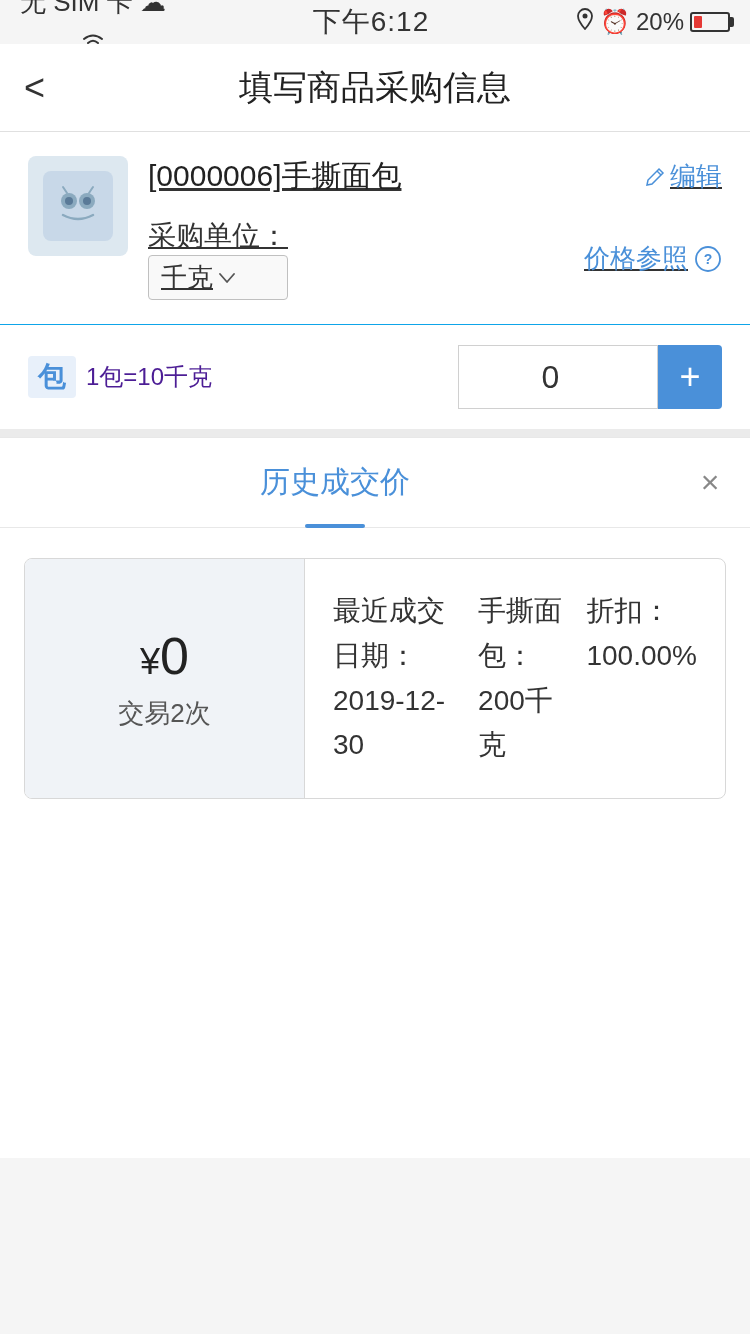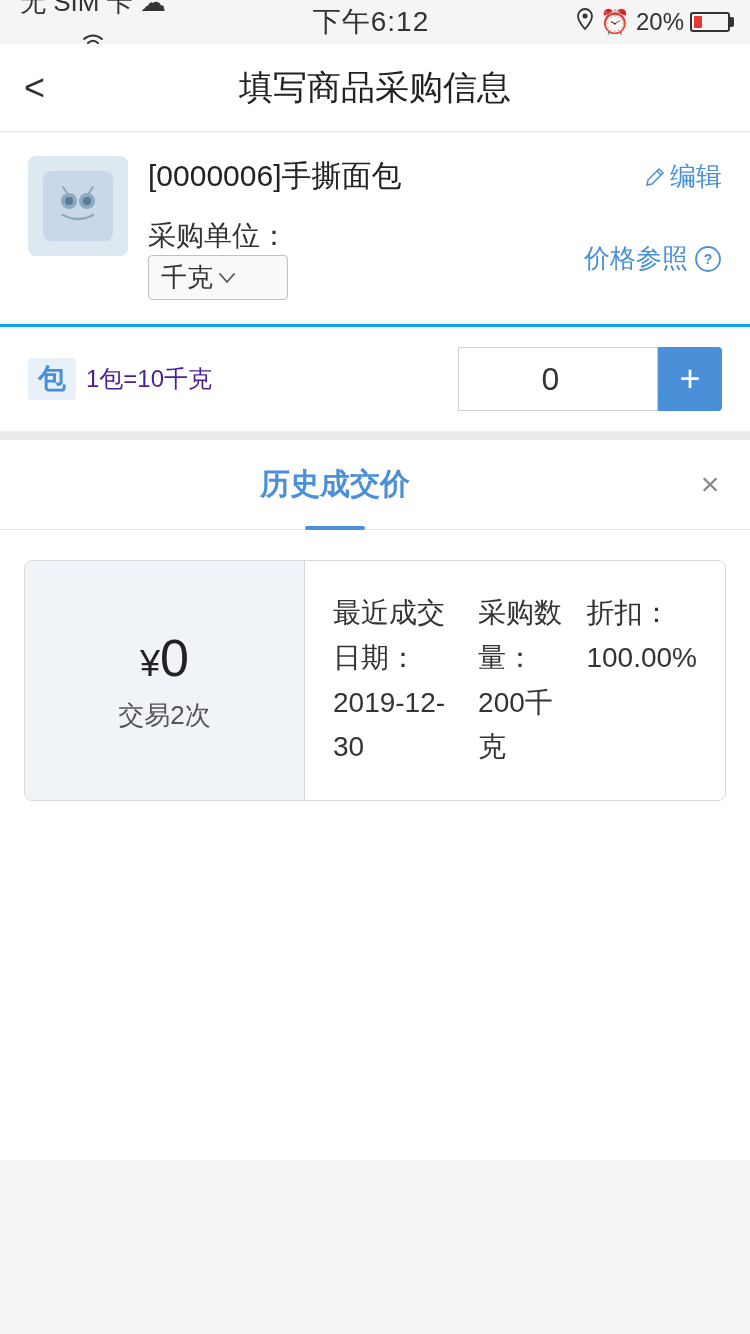--- a/index.html
+++ b/index.html
@@ -95,21 +95,22 @@
       font-size: 34px;
       font-weight: 500;
       color: #222;
     }
 
     
     .product-card {
       background: #fff;
       margin-top: 0;
       padding: 24px 28px;
-      border-bottom: 3px solid #0ea5e9;
+      border-bottom: 1px solid #0ea5e9;
+      text-decoration: underline;
     }
     .product-header {
       display: flex;
       align-items: flex-start;
       gap: 20px;
     }
     .product-thumb {
       width: 100px;
       height: 100px;
       background: #dde8f0;
@@ -242,21 +243,21 @@
       align-items: center;
       justify-content: center;
       height: 90px;
       cursor: pointer;
       font-size: 30px;
       color: #888;
       position: relative;
     }
     .tab-item.active {
       color: #4a90d9;
-      font-weight: 700;
+      font-weight: 400;
     }
     .tab-underline {
       position: absolute;
       bottom: 0;
       left: 50%;
       transform: translateX(-50%);
       width: 60px;
       height: 4px;
       background: #4a90d9;
       border-radius: 2px;
@@ -439,21 +440,21 @@
         <div class="history-price">
           <span class="yen">¥</span><span>0</span>
         </div>
         <div class="history-count">交易2次</div>
       </div>
       <div class="history-right">
         <div class="history-detail-row">
           <span>最近成交日期：</span><span>2019-12-30</span>
         </div>
         <div class="history-detail-row">
-          <span>采购数量：</span><span>200千克</span>
+          <span>手撕面包：</span><span>200千克</span>
         </div>
         <div class="history-detail-row">
           <span>折扣：</span><span>100.00%</span>
         </div>
       </div>
     </div>
   </div>
 </div>
 
 </body></html>

